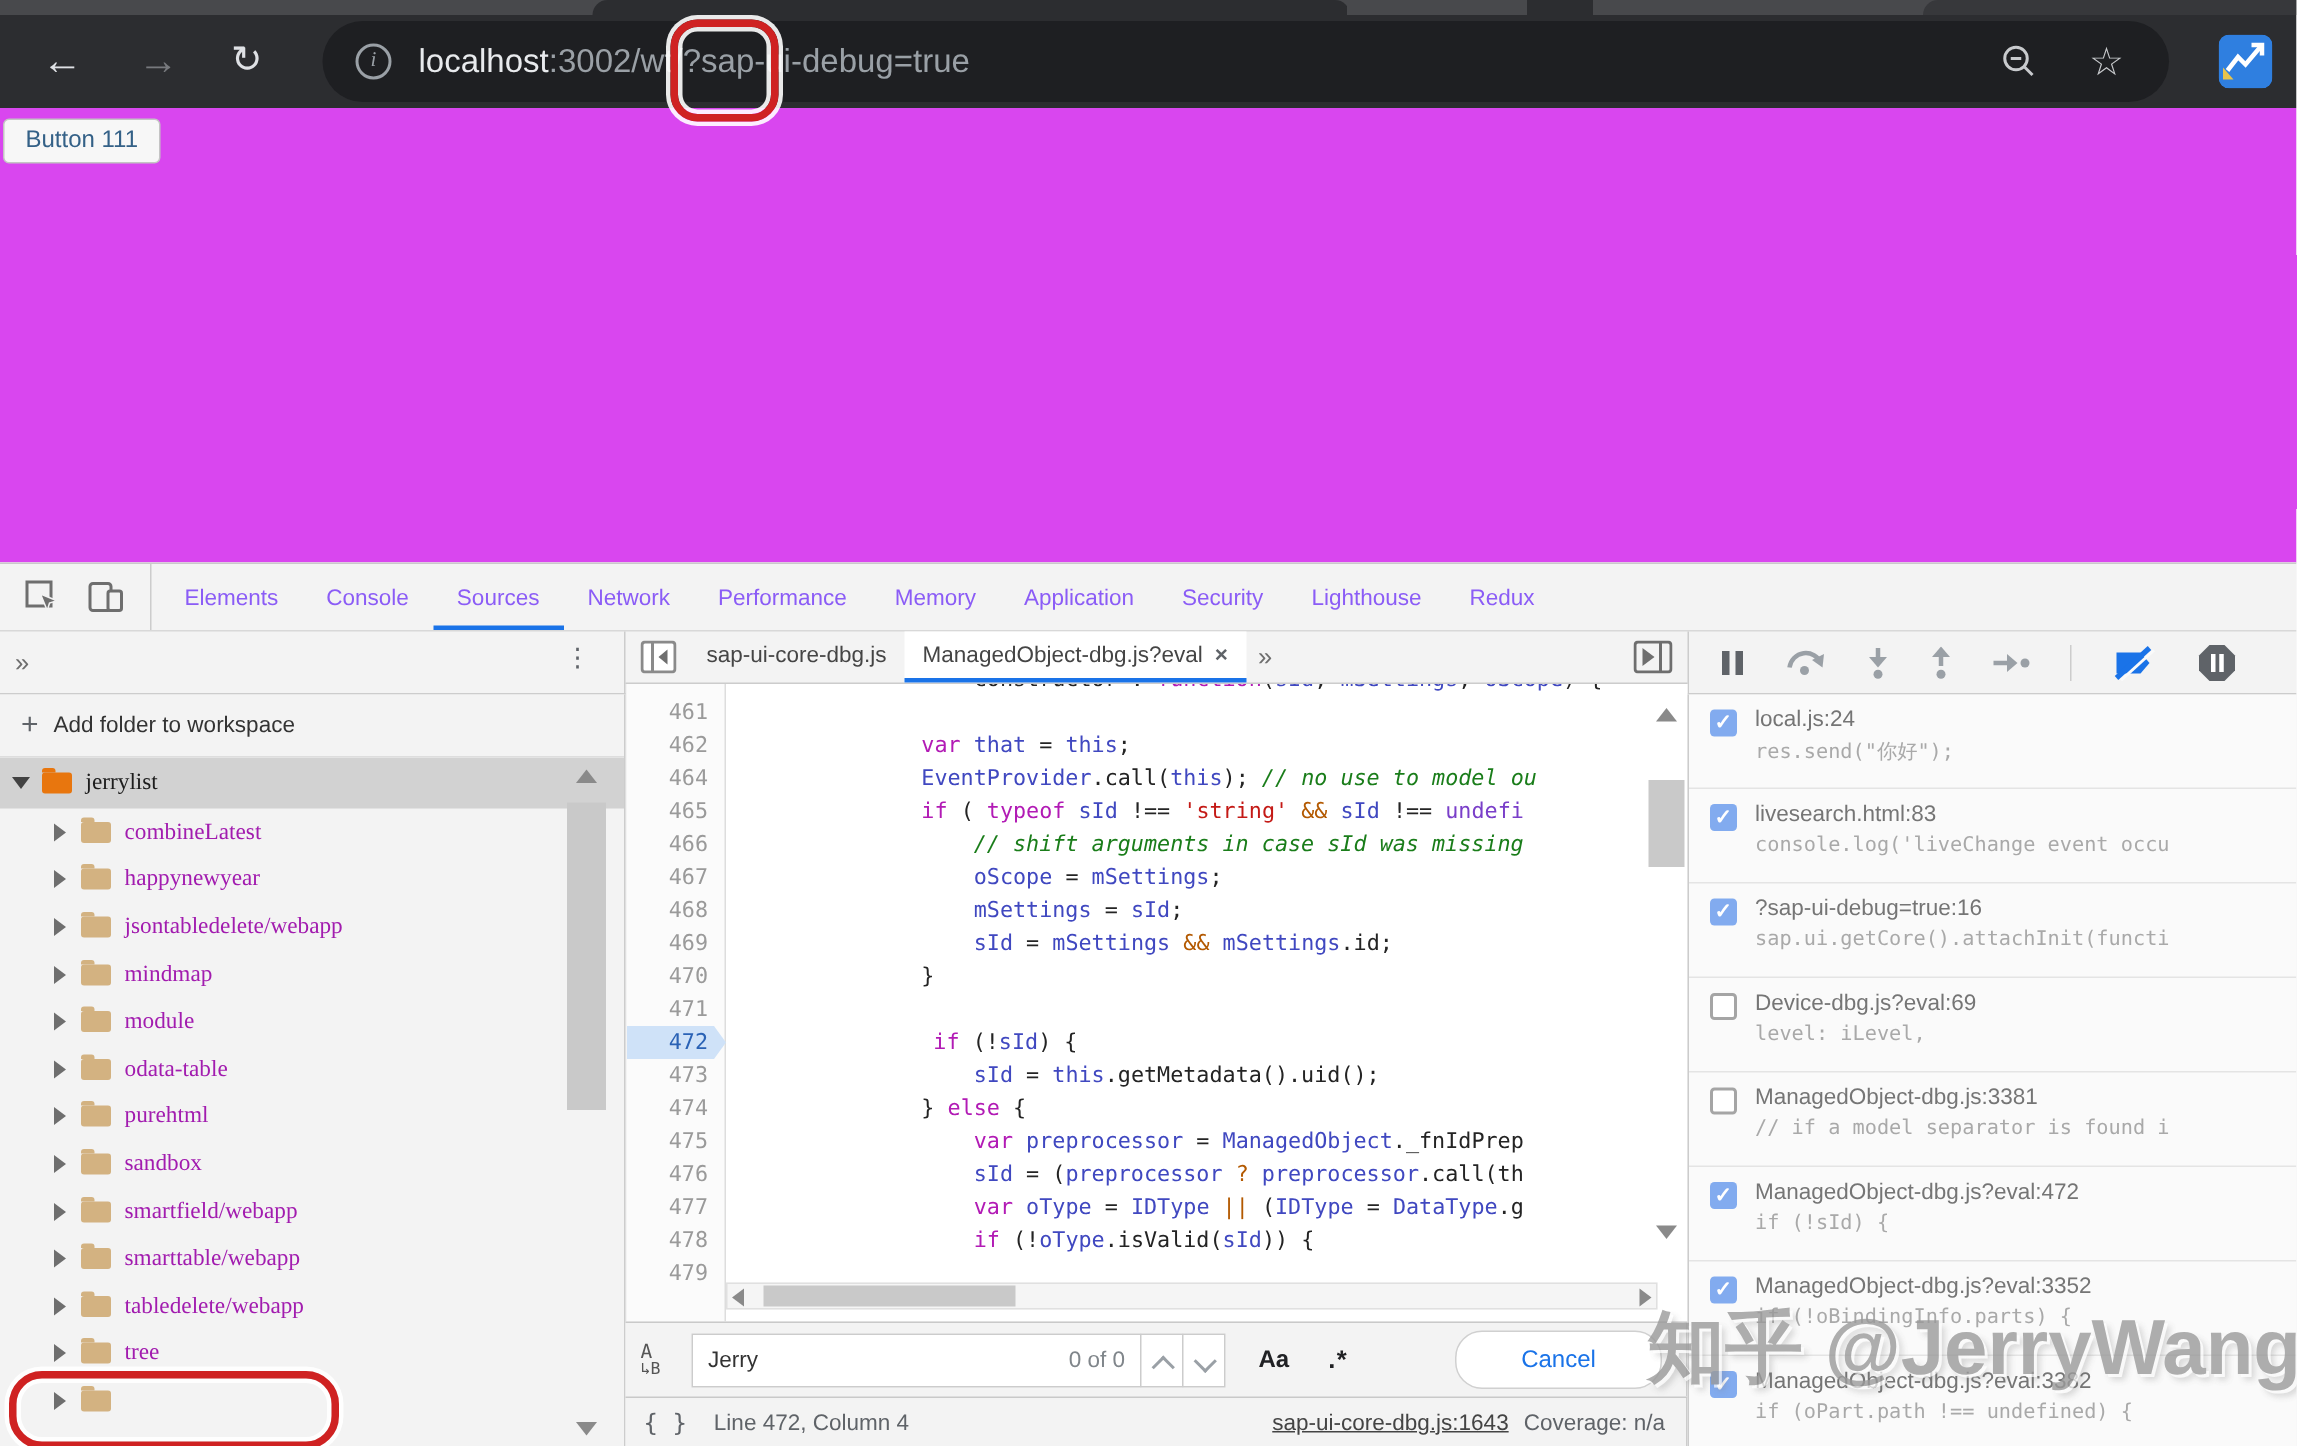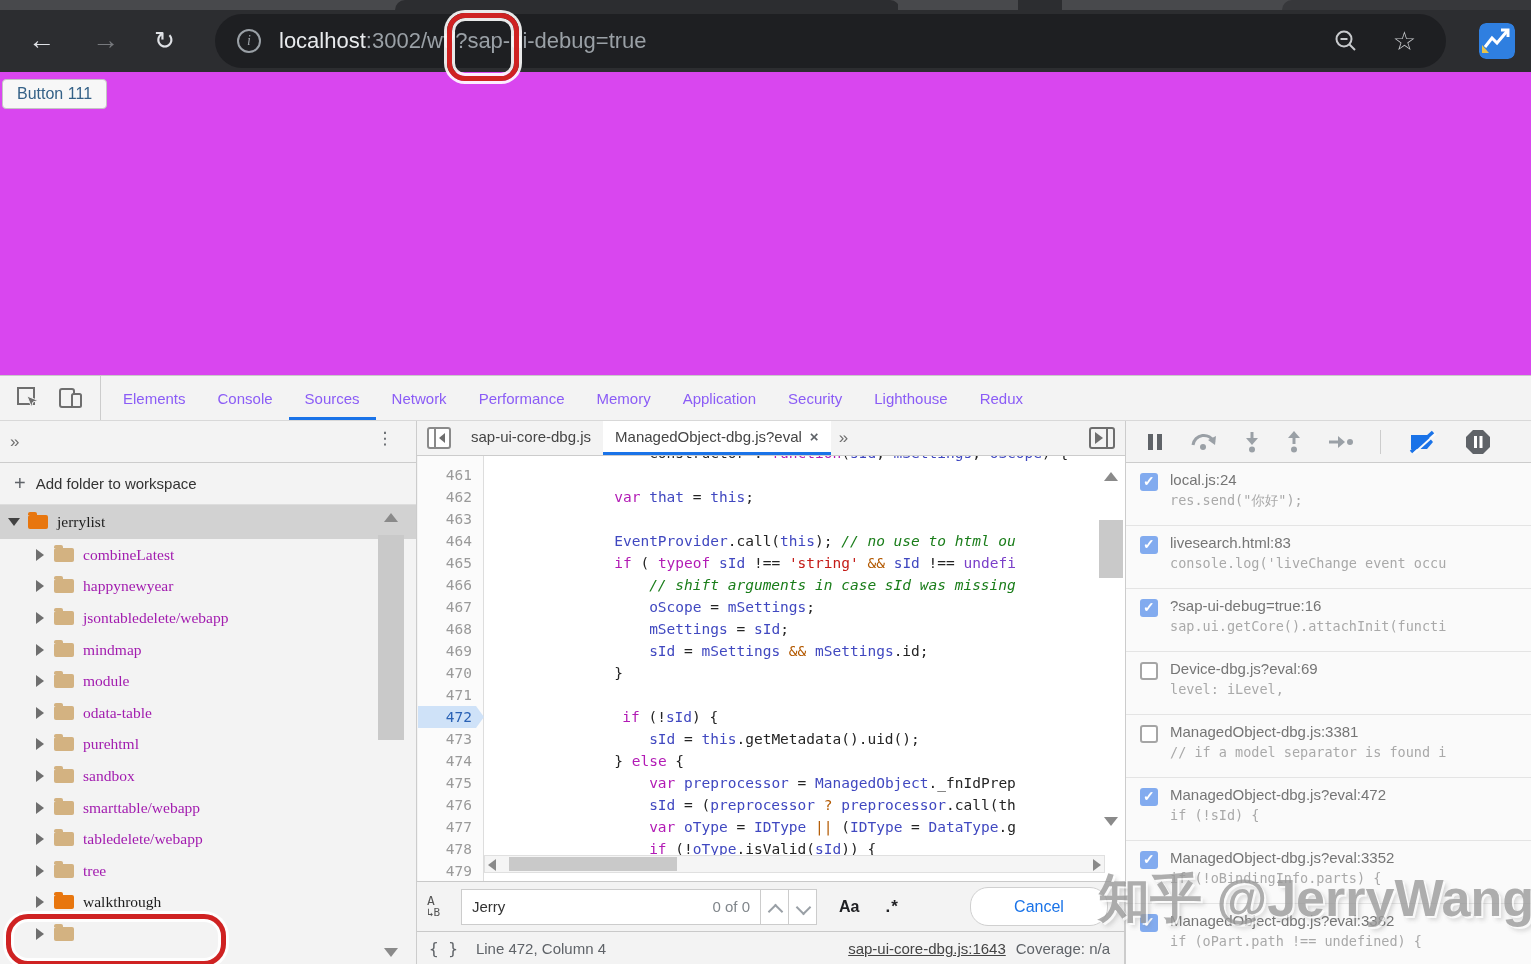--- a/index.html
+++ b/index.html
@@ -316,36 +316,36 @@
             <span class="tree-label">purehtml</span>
           </div>
           <div class="tree-row">
             <span class="caret-right"></span>
             <span class="folder f-tan"></span>
             <span class="tree-label">sandbox</span>
           </div>
           <div class="tree-row">
             <span class="caret-right"></span>
             <span class="folder f-tan"></span>
+            <span class="tree-label">smartfield/webapp</span>
+          </div>
+          <div class="tree-row">
+            <span class="caret-right"></span>
+            <span class="folder f-tan"></span>
             <span class="tree-label">smarttable/webapp</span>
           </div>
           <div class="tree-row">
             <span class="caret-right"></span>
             <span class="folder f-tan"></span>
             <span class="tree-label">tabledelete/webapp</span>
           </div>
           <div class="tree-row">
             <span class="caret-right"></span>
             <span class="folder f-tan"></span>
             <span class="tree-label">tree</span>
-          </div>
-          <div class="tree-row">
-            <span class="caret-right"></span>
-            <span class="folder f-orange"></span>
-            <span class="tree-label dark">walkthrough</span>
           </div>
           <div class="tree-row">
             <span class="caret-right"></span>
             <span class="folder f-tan"></span>
             <span class="tree-label"></span>
           </div>
         </div>
       <div id="tree-scroll">
         <div class="scroll-up"></div>
         <div id="tree-thumb"></div>
@@ -353,22 +353,21 @@
       </div>
     </div>
   </div>
 
   <div class="abs" id="pane-editor">
     <div id="gutter-bg"></div>
     <div id="code-lines">
         <div class="code-row"><div class="gnum"></div><div class="src"><span class="tok-pl">                  constructor : </span><span class="tok-kw">function</span><span class="tok-pl">(</span><span class="tok-id">sId</span><span class="tok-pl">, </span><span class="tok-id">mSettings</span><span class="tok-pl">, </span><span class="tok-id">oScope</span><span class="tok-pl">) {</span></div></div>
         <div class="code-row"><span class="gnum">461</span><div class="src"></div></div>
         <div class="code-row"><span class="gnum">462</span><div class="src"><span class="tok-pl">              </span><span class="tok-kw">var</span><span class="tok-pl"> </span><span class="tok-id">that</span><span class="tok-pl"> = </span><span class="tok-id">this</span><span class="tok-pl">;</span></div></div>
-        <div class="code-row"><span class="gnum">463</span><div class="src"></div></div>
-        <div class="code-row"><span class="gnum">464</span><div class="src"><span class="tok-pl">              </span><span class="tok-id">EventProvider</span><span class="tok-pl">.call(</span><span class="tok-id">this</span><span class="tok-pl">); </span><span class="tok-com">// no use to html ou</span></div></div>
+        <div class="code-row"><span class="gnum">464</span><div class="src"><span class="tok-pl">              </span><span class="tok-id">EventProvider</span><span class="tok-pl">.call(</span><span class="tok-id">this</span><span class="tok-pl">); </span><span class="tok-com">// no use to model ou</span></div></div>
         <div class="code-row"><span class="gnum">465</span><div class="src"><span class="tok-pl">              </span><span class="tok-kw">if</span><span class="tok-pl"> ( </span><span class="tok-kw">typeof</span><span class="tok-pl"> </span><span class="tok-id">sId</span><span class="tok-pl"> !== </span><span class="tok-str">'string'</span><span class="tok-pl"> </span><span class="tok-op">&amp;&amp;</span><span class="tok-pl"> </span><span class="tok-id">sId</span><span class="tok-pl"> !== </span><span class="tok-atom">undefi</span></div></div>
         <div class="code-row"><span class="gnum">466</span><div class="src"><span class="tok-pl">                  </span><span class="tok-com">// shift arguments in case sId was missing</span></div></div>
         <div class="code-row"><span class="gnum">467</span><div class="src"><span class="tok-pl">                  </span><span class="tok-id">oScope</span><span class="tok-pl"> = </span><span class="tok-id">mSettings</span><span class="tok-pl">;</span></div></div>
         <div class="code-row"><span class="gnum">468</span><div class="src"><span class="tok-pl">                  </span><span class="tok-id">mSettings</span><span class="tok-pl"> = </span><span class="tok-id">sId</span><span class="tok-pl">;</span></div></div>
         <div class="code-row"><span class="gnum">469</span><div class="src"><span class="tok-pl">                  </span><span class="tok-id">sId</span><span class="tok-pl"> = </span><span class="tok-id">mSettings</span><span class="tok-pl"> </span><span class="tok-op">&amp;&amp;</span><span class="tok-pl"> </span><span class="tok-id">mSettings</span><span class="tok-pl">.id;</span></div></div>
         <div class="code-row"><span class="gnum">470</span><div class="src"><span class="tok-pl">              }</span></div></div>
         <div class="code-row"><span class="gnum">471</span><div class="src"></div></div>
         <div class="code-row"><span class="gnum active">472</span><div class="src"><span class="tok-pl">              </span><span class="tok-kw">if</span><span class="tok-pl"> (!</span><span class="tok-id">sId</span><span class="tok-pl">) {</span></div></div>
         <div class="code-row"><span class="gnum">473</span><div class="src"><span class="tok-pl">                  </span><span class="tok-id">sId</span><span class="tok-pl"> = </span><span class="tok-id">this</span><span class="tok-pl">.getMetadata().uid();</span></div></div>
         <div class="code-row"><span class="gnum">474</span><div class="src"><span class="tok-pl">              } </span><span class="tok-kw">else</span><span class="tok-pl"> {</span></div></div>

